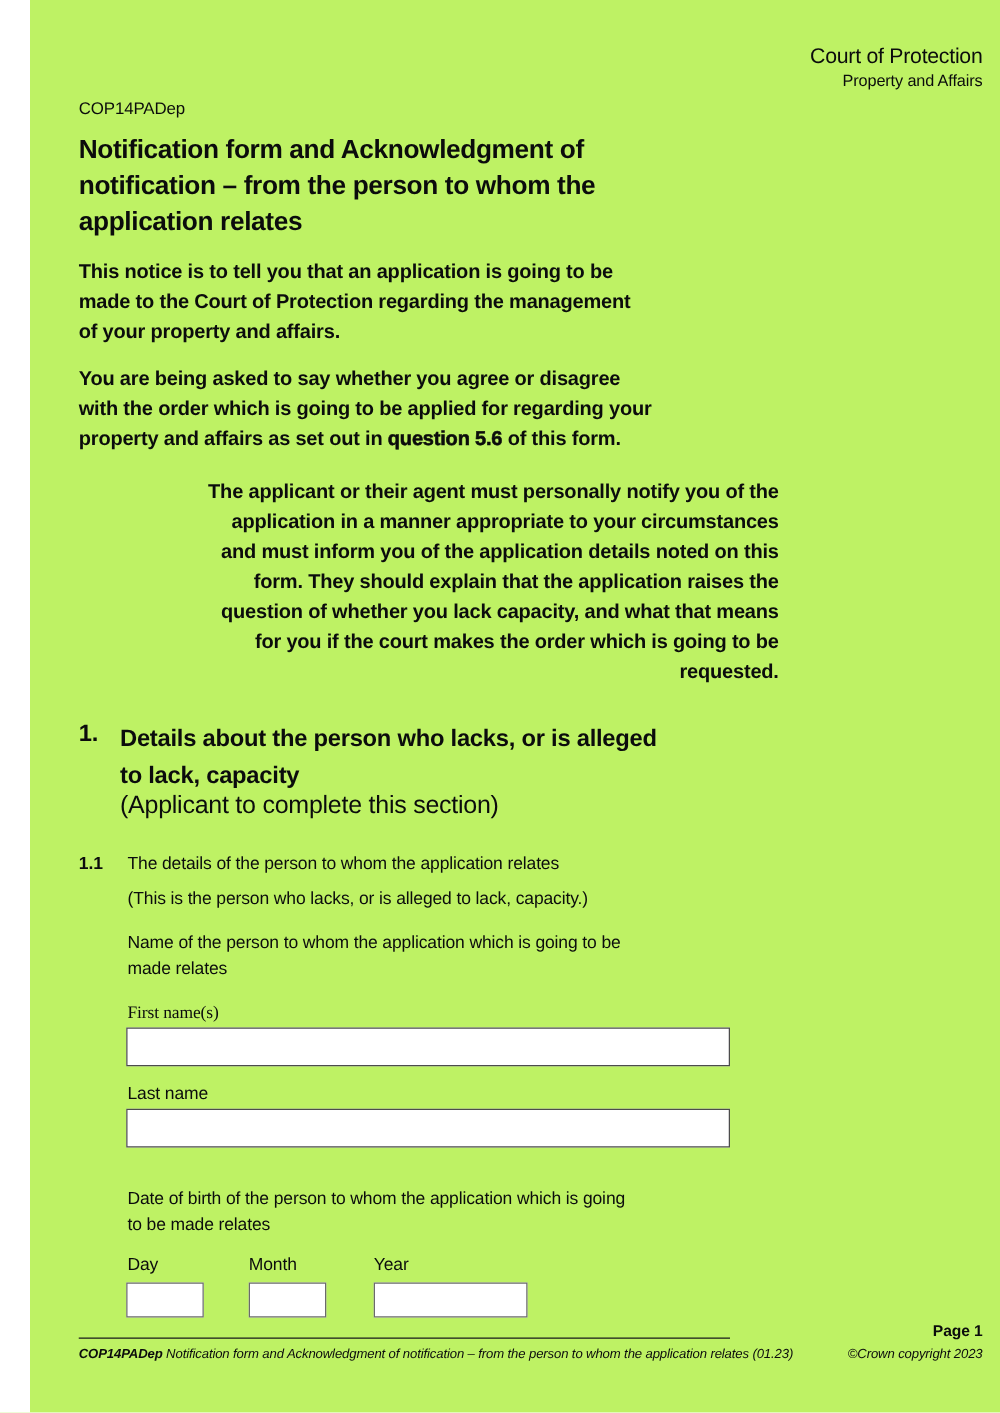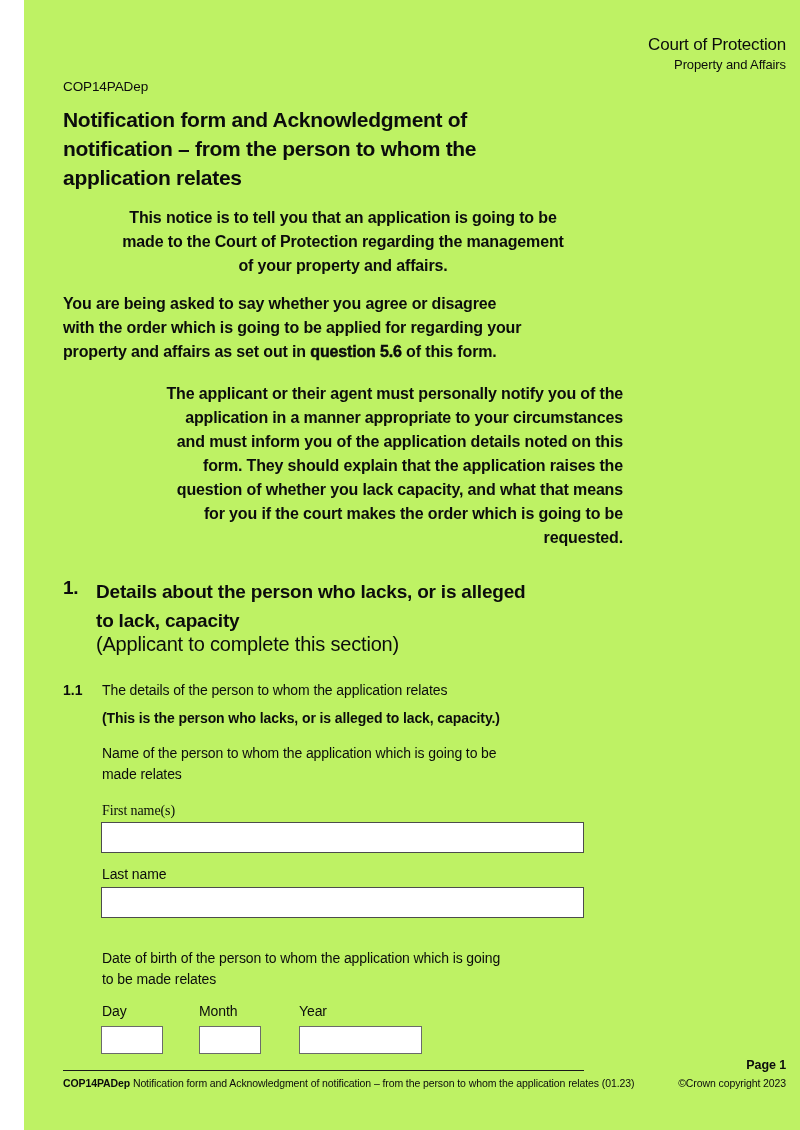--- a/index.html
+++ b/index.html
@@ -27,32 +27,32 @@
     font-size: 21px; font-weight: 700; line-height: 29px;
     letter-spacing: -0.3px;
   }
 
   .body-p {
     left: 39px;
     font-size: 16px; font-weight: 600; line-height: 24px;
     letter-spacing: -0.15px;
     width: 560px;
   }
-  .p1 { top: 206px; text-align: center; }
+  .p1 { top: 206px; }
   .p2 { top: 292px; }
   .p3 { top: 382px; text-align: right; }
   .xbold { font-weight: 700; -webkit-text-stroke: 0.45px #0b0c0c; }
 
   .section-num   { left: 39px; top: 577px; font-size: 19px; font-weight: 700; letter-spacing: -0.2px; }
   .section-head  { left: 72px; top: 577px; font-size: 19px; font-weight: 700; line-height: 29px; letter-spacing: -0.2px; }
   .section-sub   { left: 72px; top: 633px; font-size: 20px; font-weight: 400; letter-spacing: -0.2px; }
 
   .q-num   { left: 39px; top: 682px; font-size: 14px; font-weight: 700; }
   .q-label { left: 78px; top: 682px; font-size: 14px; letter-spacing: -0.1px; }
-  .q-note  { left: 78px; top: 710px; font-size: 14px; letter-spacing: -0.1px; font-weight: bold; }
+  .q-note  { left: 78px; top: 710px; font-size: 14px; letter-spacing: -0.1px; }
 
   .field-label  { font-size: 14px; letter-spacing: -0.1px; }
   .name-label   { left: 78px; top: 743px; line-height: 21px; }
   .first-label  { left: 78px; top: 803px; font-family: Liberation Serif, serif; }
   .last-label   { left: 78px; top: 866px; }
   .dob-label    { left: 78px; top: 948px; line-height: 21px; }
   .day-label    { left: 78px;  top: 1003px; }
   .month-label  { left: 175px; top: 1003px; }
   .year-label   { left: 275px; top: 1003px; }
 
@@ -71,21 +71,21 @@
   .dmy { border-color: #6b6b6b; }
   .input-day   { left: 77px;  top: 1026px; width: 62px;  height: 28px; }
   .input-month { left: 175px; top: 1026px; width: 62px;  height: 28px; }
   .input-year  { left: 275px; top: 1026px; width: 123px; height: 28px; }
 
   .footer-rule { left: 39px; top: 1070px; width: 521px; height: 1px; background: #1a1a1a; }
   .page-num { right: 38px; top: 1058px; font-size: 12.5px; font-weight: 700; letter-spacing: -0.1px; }
   .footer-row {
     left: 39px; top: 1077px; width: 723px;
     display: flex; justify-content: space-between; align-items: baseline;
-    font-size: 10.5px; letter-spacing: -0.1px; white-space: nowrap;
+    font-size: 10.5px; letter-spacing: -0.1px; white-space: nowrap; font-style: italic;
   }
   .footer-code { font-weight: 700; }
 </style>
 </head>
 <body>
 
 <div class="page">
 
   <div class="abs header-block">
     <div class="header-org">Court of Protection</div>

